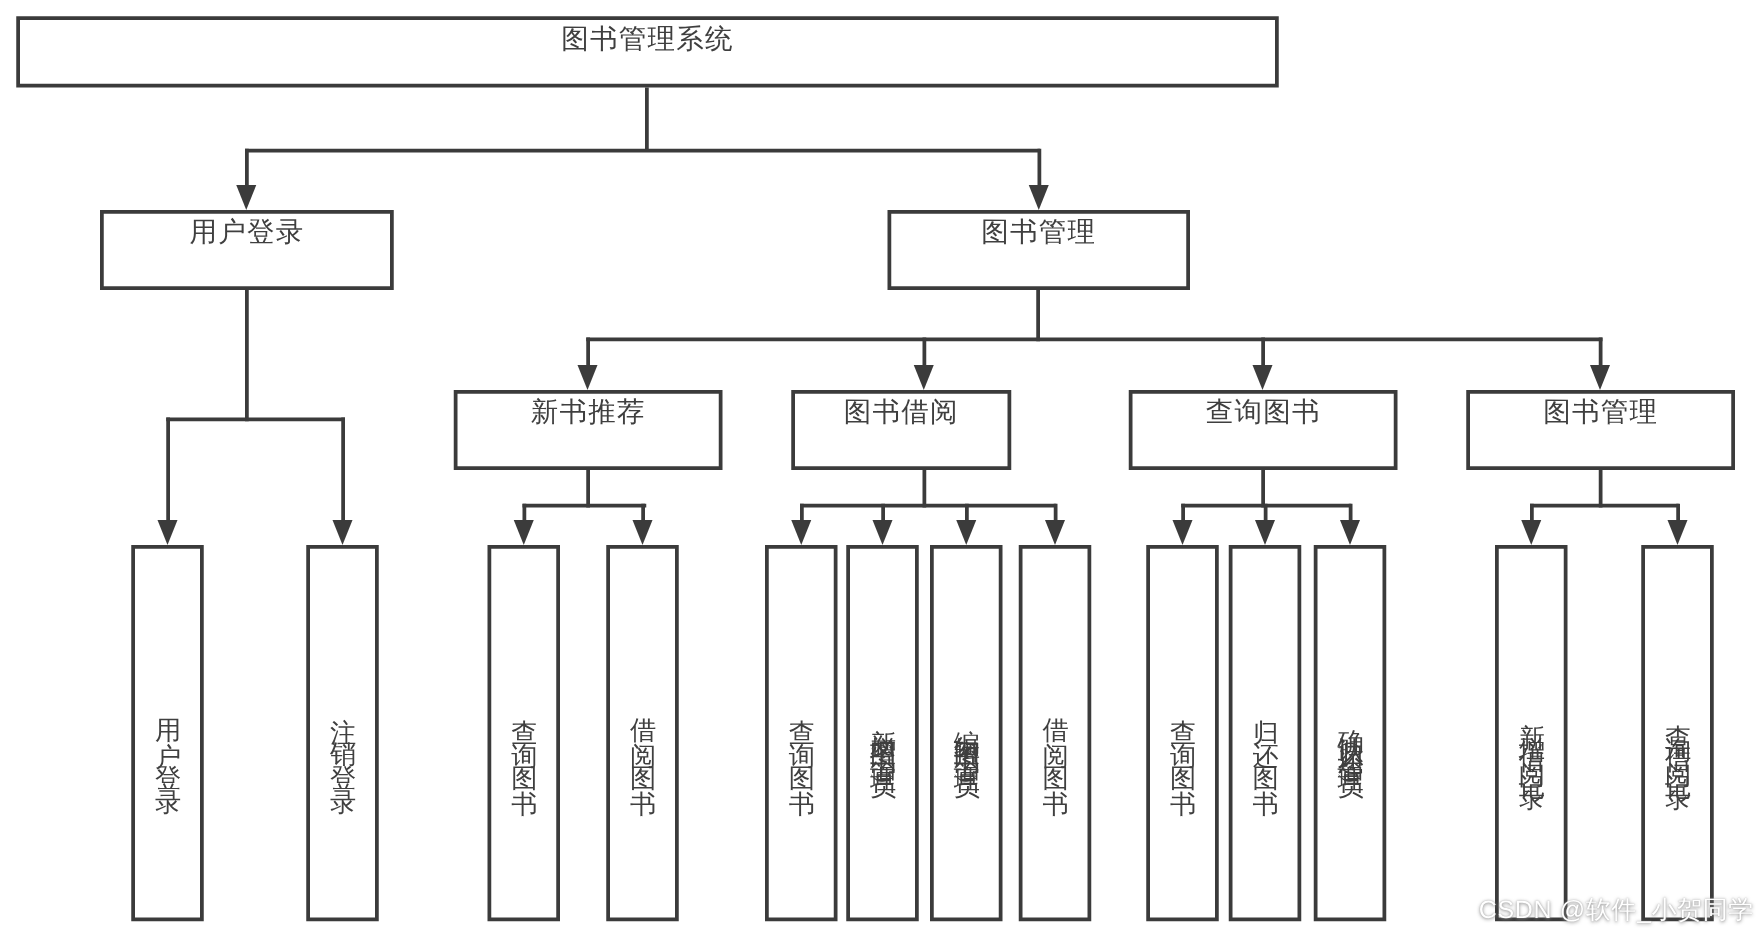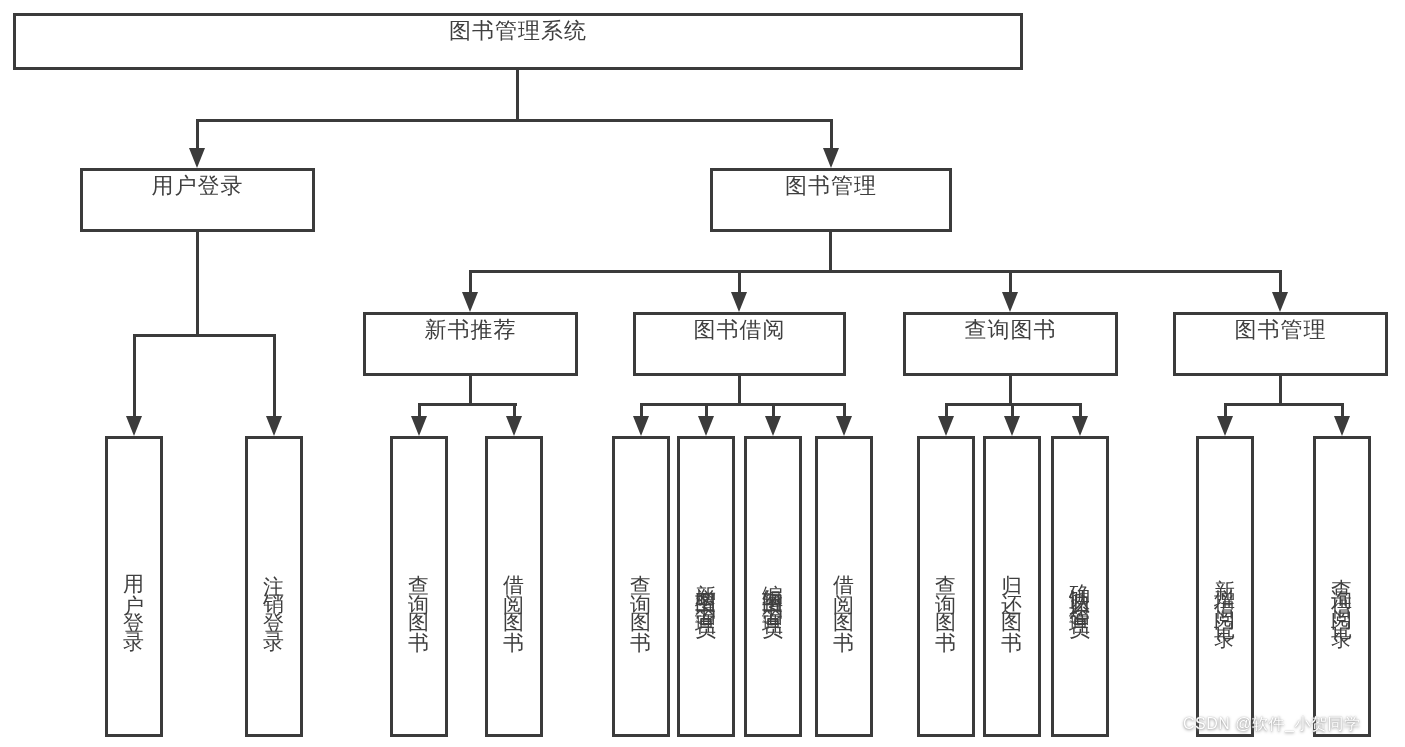--- a/index.html
+++ b/index.html
@@ -51,21 +51,21 @@
   .ahead{
     position:absolute;width:0;height:0;
     border-left:8px solid transparent;
     border-right:8px solid transparent;
     border-top:20px solid var(--line);
   }
   
   .watermark{
     position:absolute;
     left:1183px;top:714px;
-    font-size:16px;
+    font-size:20px;
     color:#ffffff;
     text-shadow:0 1px 3px rgba(130,130,130,.95), 0 0 1px rgba(160,160,160,.8);
     white-space:nowrap;
     letter-spacing:.5px;
   }
 </style>
 </head>
 <body>
 
 <div id="canvas">
@@ -102,21 +102,21 @@
   <div class="vline" style="left:738px;top:270px;height:24px;"></div>
   <div class="ahead" style="left:731px;top:292px;"></div>
   <div class="vline" style="left:1009px;top:270px;height:24px;"></div>
   <div class="ahead" style="left:1002px;top:292px;"></div>
   <div class="vline" style="left:1279px;top:270px;height:24px;"></div>
   <div class="ahead" style="left:1272px;top:292px;"></div>
 
   <div class="node" style="left:363px;top:312px;width:215px;height:64px;">
     <span>新书推荐</span>
   </div>
-  <div class="node" style="left:633px;top:312px;width:213px;height:64px;">
+  <div class="node" style="left:633px;top:312px;width:176px;height:64px;">
     <span>图书借阅</span>
   </div>
   <div class="node" style="left:903px;top:312px;width:215px;height:64px;">
     <span>查询图书</span>
   </div>
   <div class="node" style="left:1173px;top:312px;width:215px;height:64px;">
     <span>图书管理</span>
   </div>
 
   <div class="vline" style="left:469px;top:376px;height:30px;"></div>

